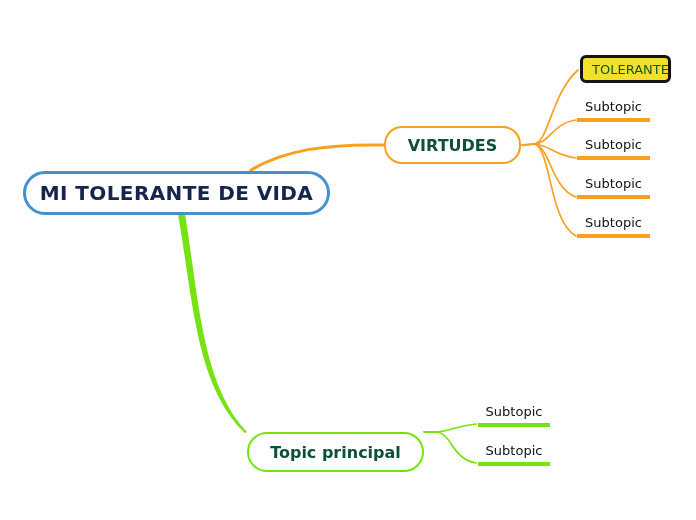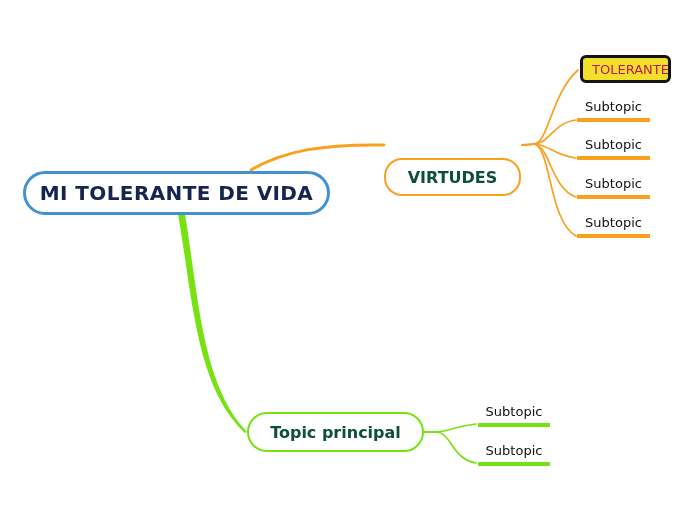--- a/index.html
+++ b/index.html
@@ -12,21 +12,21 @@
     position:absolute; display:flex; align-items:center; justify-content:center;
     background:#ffffff; box-sizing:border-box; white-space:nowrap; cursor:default;
   }
   .node.root {
     left:23px; top:171px; width:307px; height:44px;
     border:3px solid; border-radius:22px;
     font-weight:bold; font-size:20px; letter-spacing:0.4px;
   }
   .node.main { border:2px solid; font-weight:bold; font-size:16px; }
   .node.virtudes { left:384px; top:126px; width:137px; height:38px; border-radius:18px; }
-  .node.topic    { left:247px; top:412px; width:177px; height:40px; border-radius:20px; }
+  .node.topic    { left:247px; top:432px; width:177px; height:40px; border-radius:20px; }
   .node.boxed {
     left:580px; top:55px; width:91px; height:28px;
     border:3px solid; border-radius:6px; font-size:13px; font-weight:normal;
   }
   .subtopic {
     position:absolute; text-align:center; font-size:13px; line-height:16px;
     color:#111111; padding-bottom:3px; border-bottom:4px solid; box-sizing:content-box;
   }
   .subtopic.orange { left:577px; width:73px; }
   .subtopic.green  { left:478px; width:72px; }
@@ -53,23 +53,23 @@
     <path d="M 178 214 L 185 214 C 199 300, 202 385, 247 432 L 245 433 C 196 387, 193 300, 178 214 Z" stroke="none" fill="#77e212"></path>
 
     <path d="M 424 432 L 437 432" fill="none" stroke-width="2" stroke-linecap="round" stroke="#77e212"></path>
 
     <path d="M 437 432 C 450 431, 456 426, 476 424" fill="none" stroke-width="1.7" stroke-linecap="round" stroke="#77e212"></path>
     <path d="M 437 432 C 452 434, 452 459, 476 463" fill="none" stroke-width="1.7" stroke-linecap="round" stroke="#77e212"></path>
   </svg>
 
   <div class="node root" style="border-color: rgb(67, 146, 207); color: rgb(22, 37, 78);">MI TOLERANTE DE VIDA</div>
 
-  <div class="node main virtudes" style="border-color: rgb(249, 161, 30); color: rgb(13, 79, 55); margin-top: 32px;">VIRTUDES</div>
+  <div class="node main virtudes" style="border-color: rgb(249, 161, 30); color: rgb(13, 79, 55);">VIRTUDES</div>
 
-  <div class="node boxed" style="background-color: rgb(243, 224, 42); border-color: rgb(20, 20, 20); color: #be185d; padding-left: 10px;">TOLERANTE</div>
+  <div class="node boxed" style="background-color: rgb(243, 224, 42); border-color: rgb(20, 20, 20); color: #14532d; padding-left: 10px;">TOLERANTE</div>
 
   <div class="subtopic orange st-o1" style="border-bottom-color: rgb(249, 161, 30);">Subtopic</div>
   <div class="subtopic orange st-o2" style="border-bottom-color: rgb(249, 161, 30);">Subtopic</div>
   <div class="subtopic orange st-o3" style="border-bottom-color: rgb(249, 161, 30);">Subtopic</div>
   <div class="subtopic orange st-o4" style="border-bottom-color: rgb(249, 161, 30);">Subtopic</div>
 
   <div class="node main topic" style="border-color: rgb(119, 226, 18); color: rgb(13, 79, 55);">Topic principal</div>
 
   <div class="subtopic green st-g1" style="border-bottom-color: rgb(119, 226, 18);">Subtopic</div>
   <div class="subtopic green st-g2" style="border-bottom-color: rgb(119, 226, 18);">Subtopic</div>

